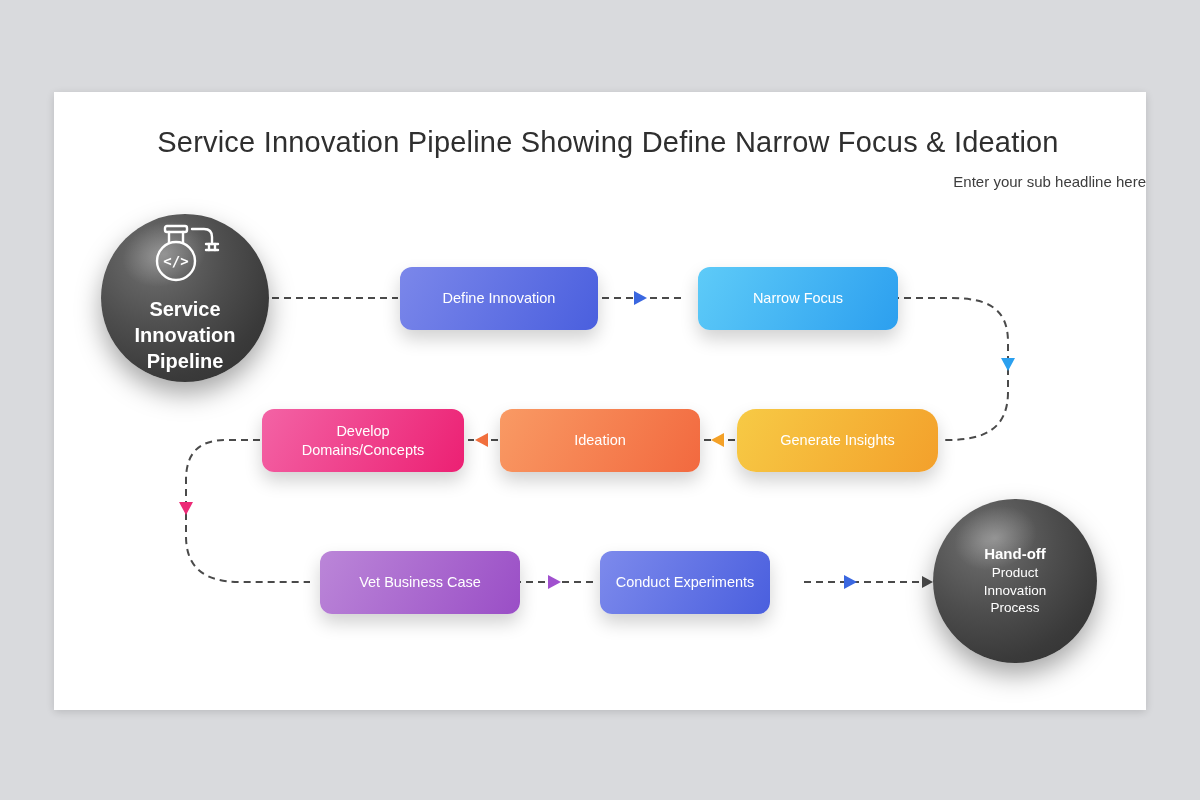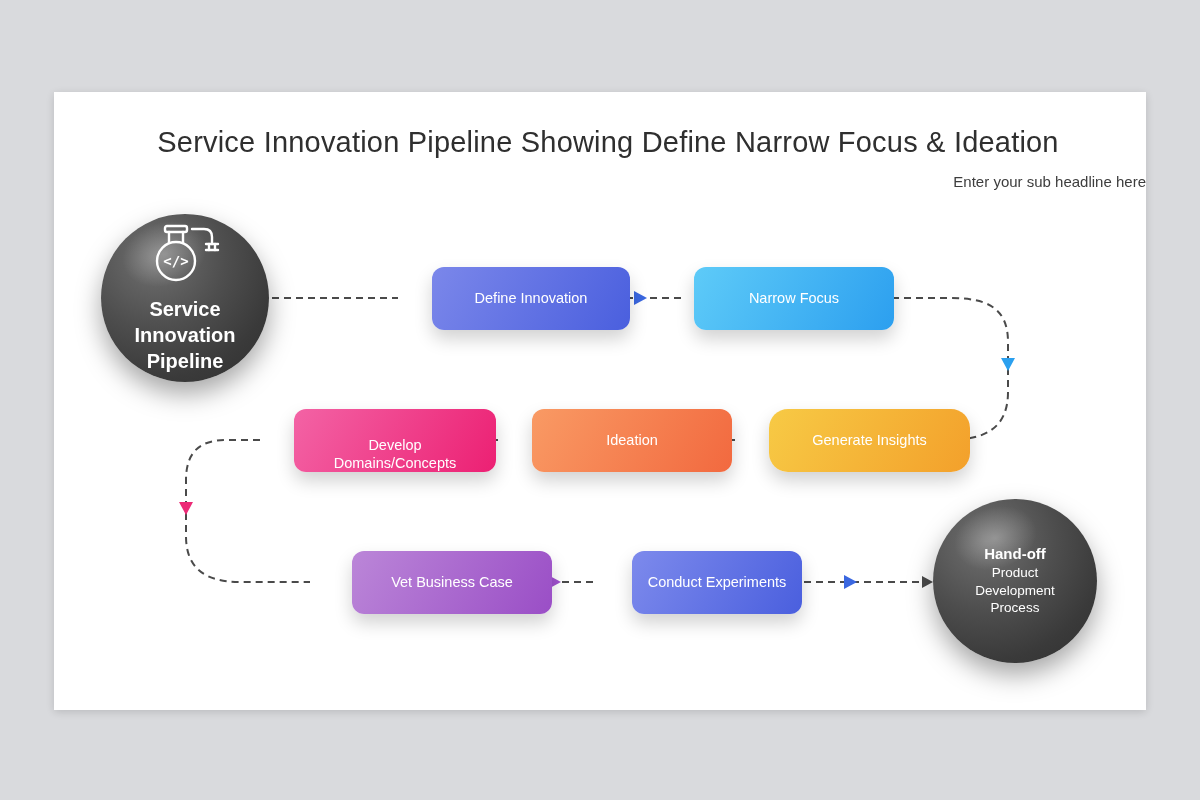--- a/index.html
+++ b/index.html
@@ -45,25 +45,24 @@
     align-items: center;
     justify-content: center;
     color: #ffffff;
     font-size: 14.5px;
     text-align: center;
     line-height: 1.25;
     padding: 0 12px;
     box-shadow: 0 9px 18px rgba(0,0,0,0.18);
     z-index: 2;
     cursor: default;
-    margin-left: 32px;
   }
   .step .narrow-label { display: inline-block; max-width: 140px; }
   .step0 { left: 346px; top: 175px; width: 198px; }
-  .step1 { left: 608px; top: 175px; width: 200px; }
+  .step1 { left: 644px; top: 175px; width: 200px; }
   .step2 { left: 683px; top: 317px; width: 201px; border-radius: 19px; }
   .step3 { left: 446px; top: 317px; width: 200px; }
   .step4 { left: 208px; top: 317px; width: 202px; }
   .step5 { left: 266px; top: 459px; width: 200px; text-align: right; }
   .step6 { left: 546px; top: 459px; width: 170px; }
   .circle {
     position: absolute;
     border-radius: 50%;
     background: radial-gradient(circle at 32% 26%, #707070 0%, #4e4e4e 42%, #3a3a3a 72%, #2f2f2f 100%);
     box-shadow: 0 12px 26px rgba(0,0,0,0.35);
@@ -150,28 +149,28 @@
   </div>
   <div class="step step1" style="background: linear-gradient(120deg, rgb(94, 203, 248), rgb(44, 159, 239));">
     <span>Narrow Focus</span>
   </div>
   <div class="step step2" style="background: linear-gradient(120deg, rgb(247, 202, 69), rgb(243, 160, 43));">
     <span>Generate Insights</span>
   </div>
   <div class="step step3" style="background: linear-gradient(120deg, rgb(249, 154, 100), rgb(242, 105, 63));">
     <span>Ideation</span>
   </div>
-  <div class="step step4" style="background: linear-gradient(120deg, rgb(243, 99, 165), rgb(236, 32, 115)); align-items: flex-end;">
+  <div class="step step4" style="background: linear-gradient(120deg, rgb(243, 99, 165), rgb(236, 32, 115));">
     <span class="narrow-label">Develop Domains/Concepts</span>
   </div>
   <div class="step step5" style="background: linear-gradient(120deg, rgb(187, 134, 216), rgb(154, 78, 198));">
     <span>Vet Business Case</span>
   </div>
   <div class="step step6" style="background: linear-gradient(120deg, rgb(125, 138, 236), rgb(74, 95, 222));">
     <span>Conduct Experiments</span>
   </div>
 
   <div class="circle end">
     <div class="end-title">Hand-off</div>
-    <div class="end-sub">Product Development Process</div>
+    <div class="end-sub">Product Innovation Process</div>
   </div>
 
 </div>
 
 </body></html>

